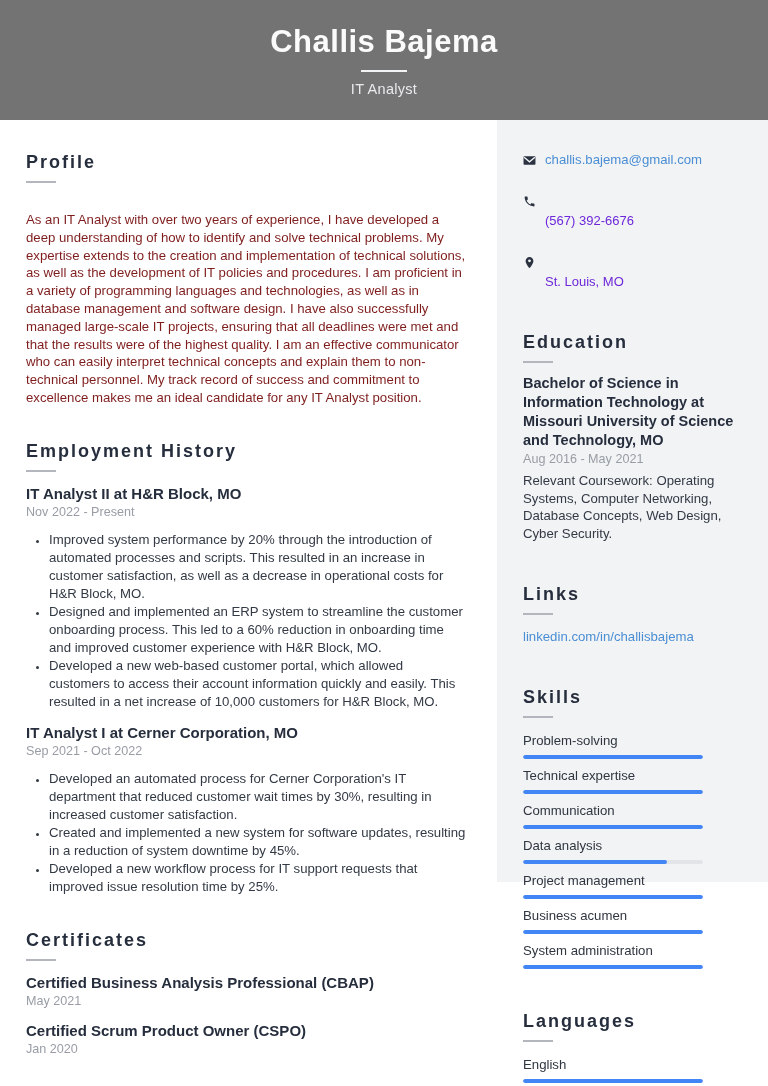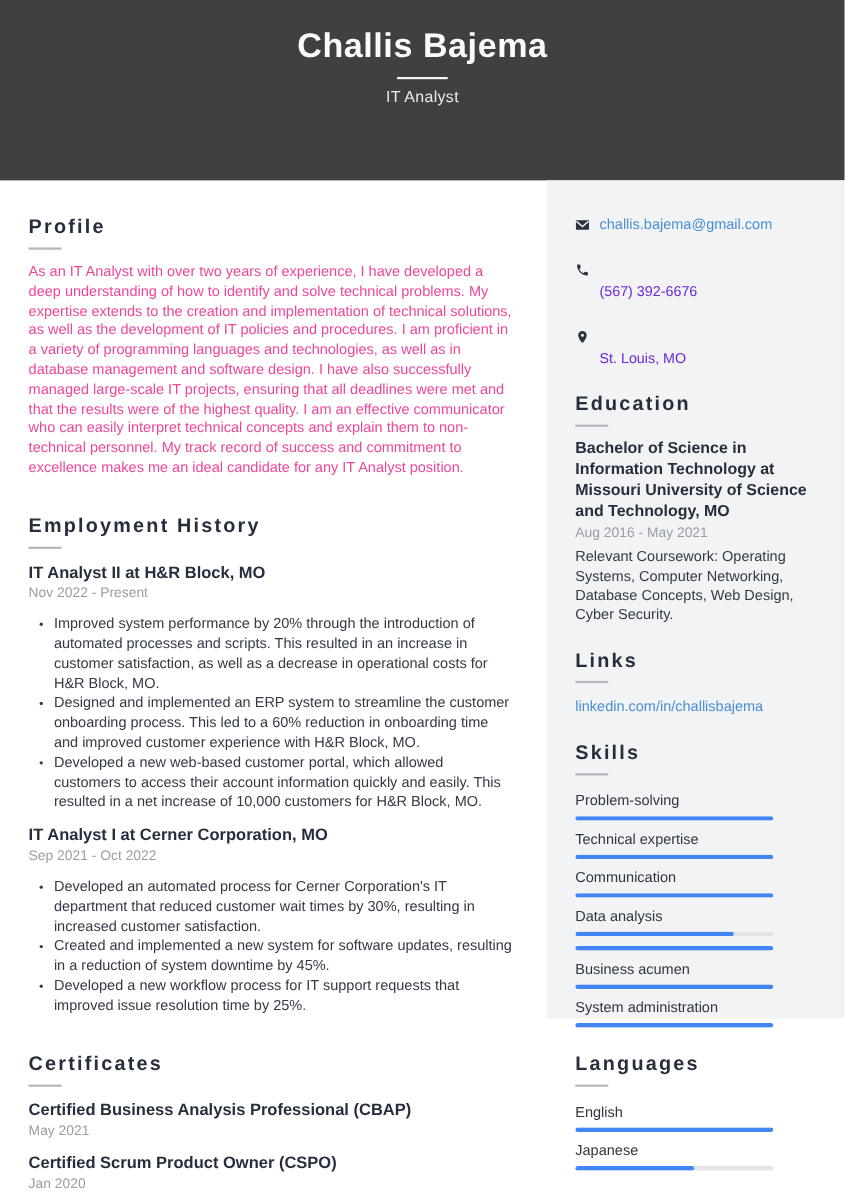--- a/index.html
+++ b/index.html
@@ -5,21 +5,21 @@
   * { margin:0; padding:0; box-sizing:border-box; }
   html,body { background:#ffffff; }
   .page {
     width:768px; height:1086px; overflow:hidden; position:relative;
     background:#ffffff;
     font-family:"Liberation Sans", sans-serif;
     color:#333a45;
   }
   
   .hdr {
-    height:164px; background:#404040; text-align:center; color:#ffffff;
+    height:120px; background:#737373; text-align:center; color:#ffffff;
   }
   .hdr-name {
     padding-top:24px; font-size:31px; font-weight:700; letter-spacing:.5px; color:#fbfbfc;
   }
   .hdr-rule {
     width:46px; height:2px; background:#f3f4f5; margin:10px auto 9px auto;
   }
   .hdr-job {
     font-size:14.5px; color:#e8eaee; letter-spacing:.3px;
   }
@@ -27,29 +27,29 @@
   .cols { display:flex; height:762px; }
   .main {
     width:497px; padding:32px 30px 0 26px;
   }
   .side {
     flex:1; background:#f2f3f5; padding:32px 23px 0 26px;
   }
   
   .sec { margin-top:34px; }
   .sec.first { margin-top:0; }
-  .side .sec { margin-top:23px; }
+  .side .sec { margin-top:42px; }
   .side .sec.first { margin-top:0; }
   .sec-h {
     font-size:18px; line-height:20px; font-weight:700; color:#262e3d; letter-spacing:2px;
   }
   .sec-rule { width:30px; height:2px; background:#b3b6bc; margin-top:9px; }
   
   .profile-text {
-    margin-top:11px; font-size:13.2px; line-height:17.8px; color:#ec4899;
+    margin-top:28px; font-size:13.2px; line-height:17.8px; color:#7f1d1d;
   }
   .job { margin-top:13px; }
   .job-title, .cert-title {
     font-size:15px; line-height:18px; font-weight:700; color:#262e3d;
   }
   .dates {
     margin-top:2px; font-size:12.6px; line-height:15px; color:#989da5;
   }
   .job ul { margin-top:11px; padding-left:23px; list-style:disc; }
   .job li {
@@ -214,20 +214,21 @@
               <div class="meter-fill" style="width: 100%;"></div>
             </div>
         </div>
         <div class="meter">
           <div class="meter-label">Data analysis</div>
           <div class="meter-track">
               <div class="meter-fill" style="width: 80%;"></div>
             </div>
         </div>
         <div class="meter">
+          <div class="meter-label">Project management</div>
           <div class="meter-track">
               <div class="meter-fill" style="width: 100%;"></div>
             </div>
         </div>
         <div class="meter">
           <div class="meter-label">Business acumen</div>
           <div class="meter-track">
               <div class="meter-fill" style="width: 100%;"></div>
             </div>
         </div>

